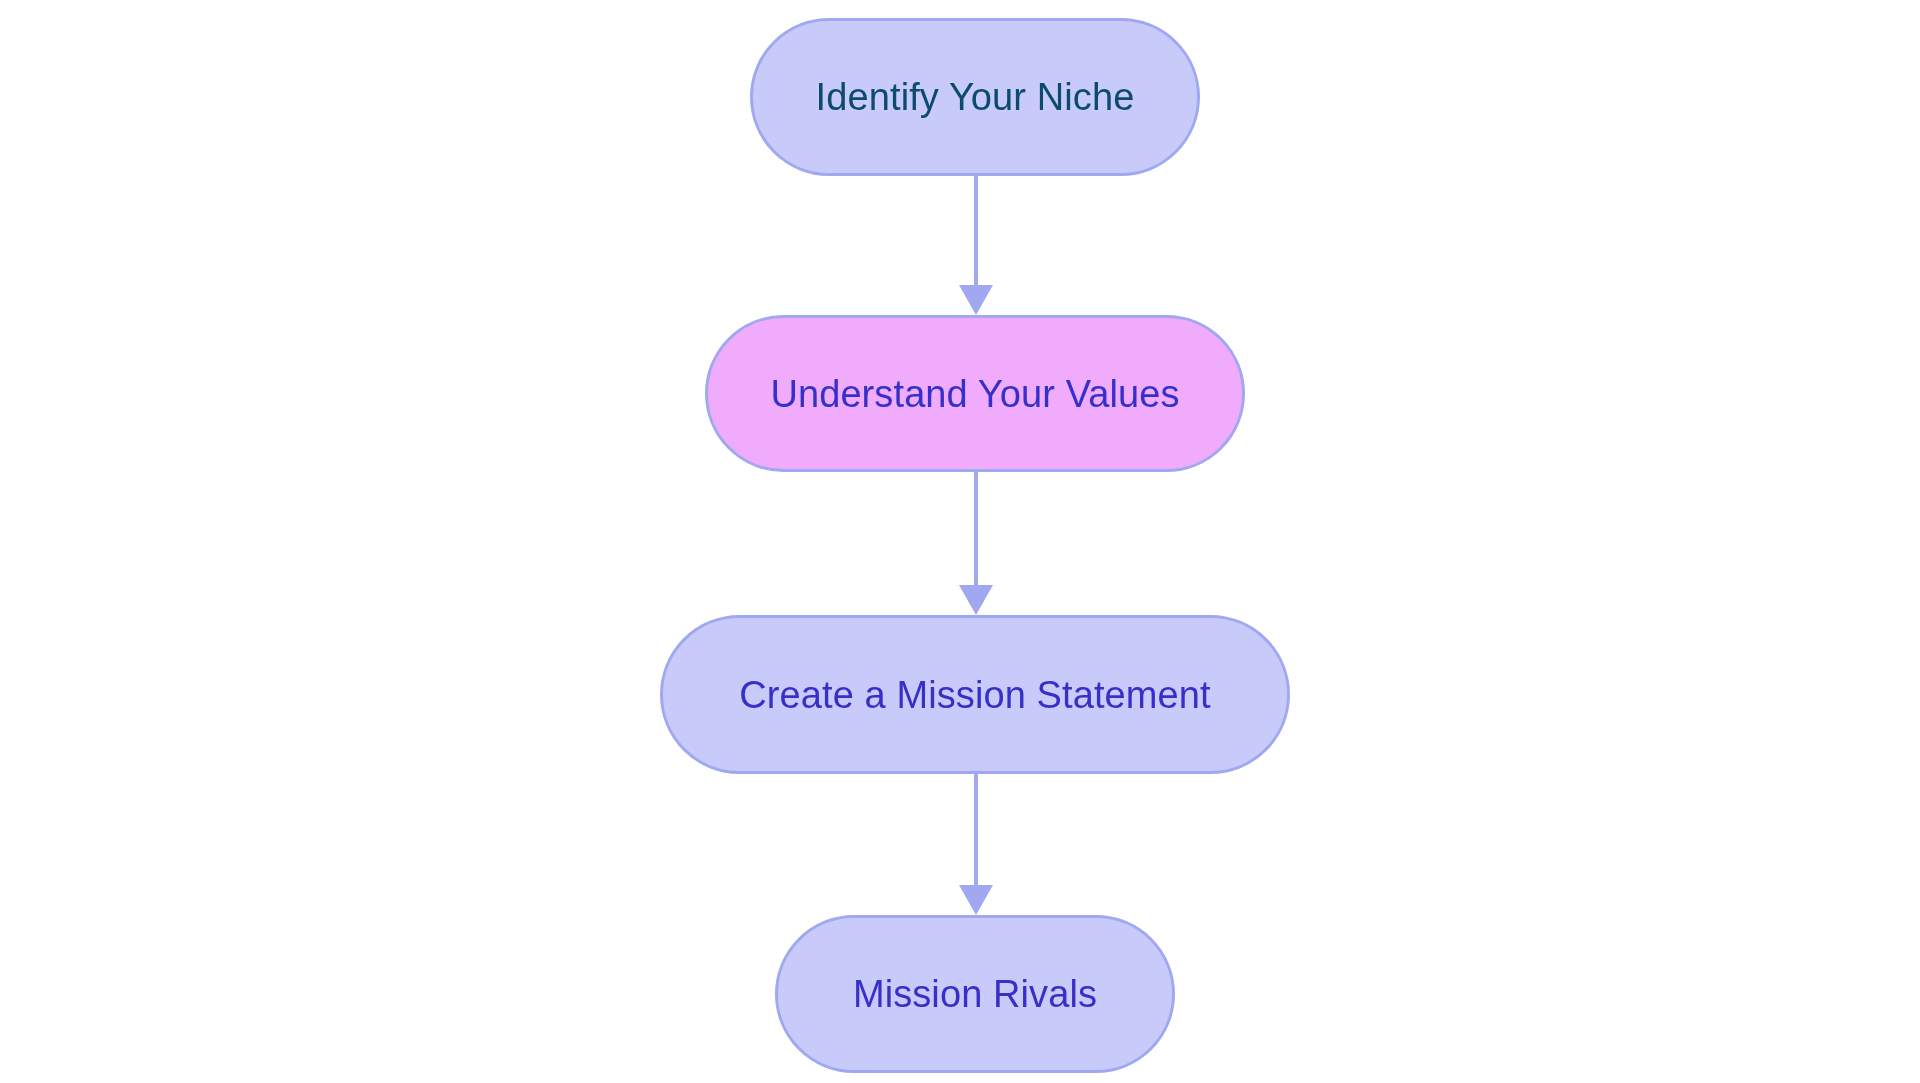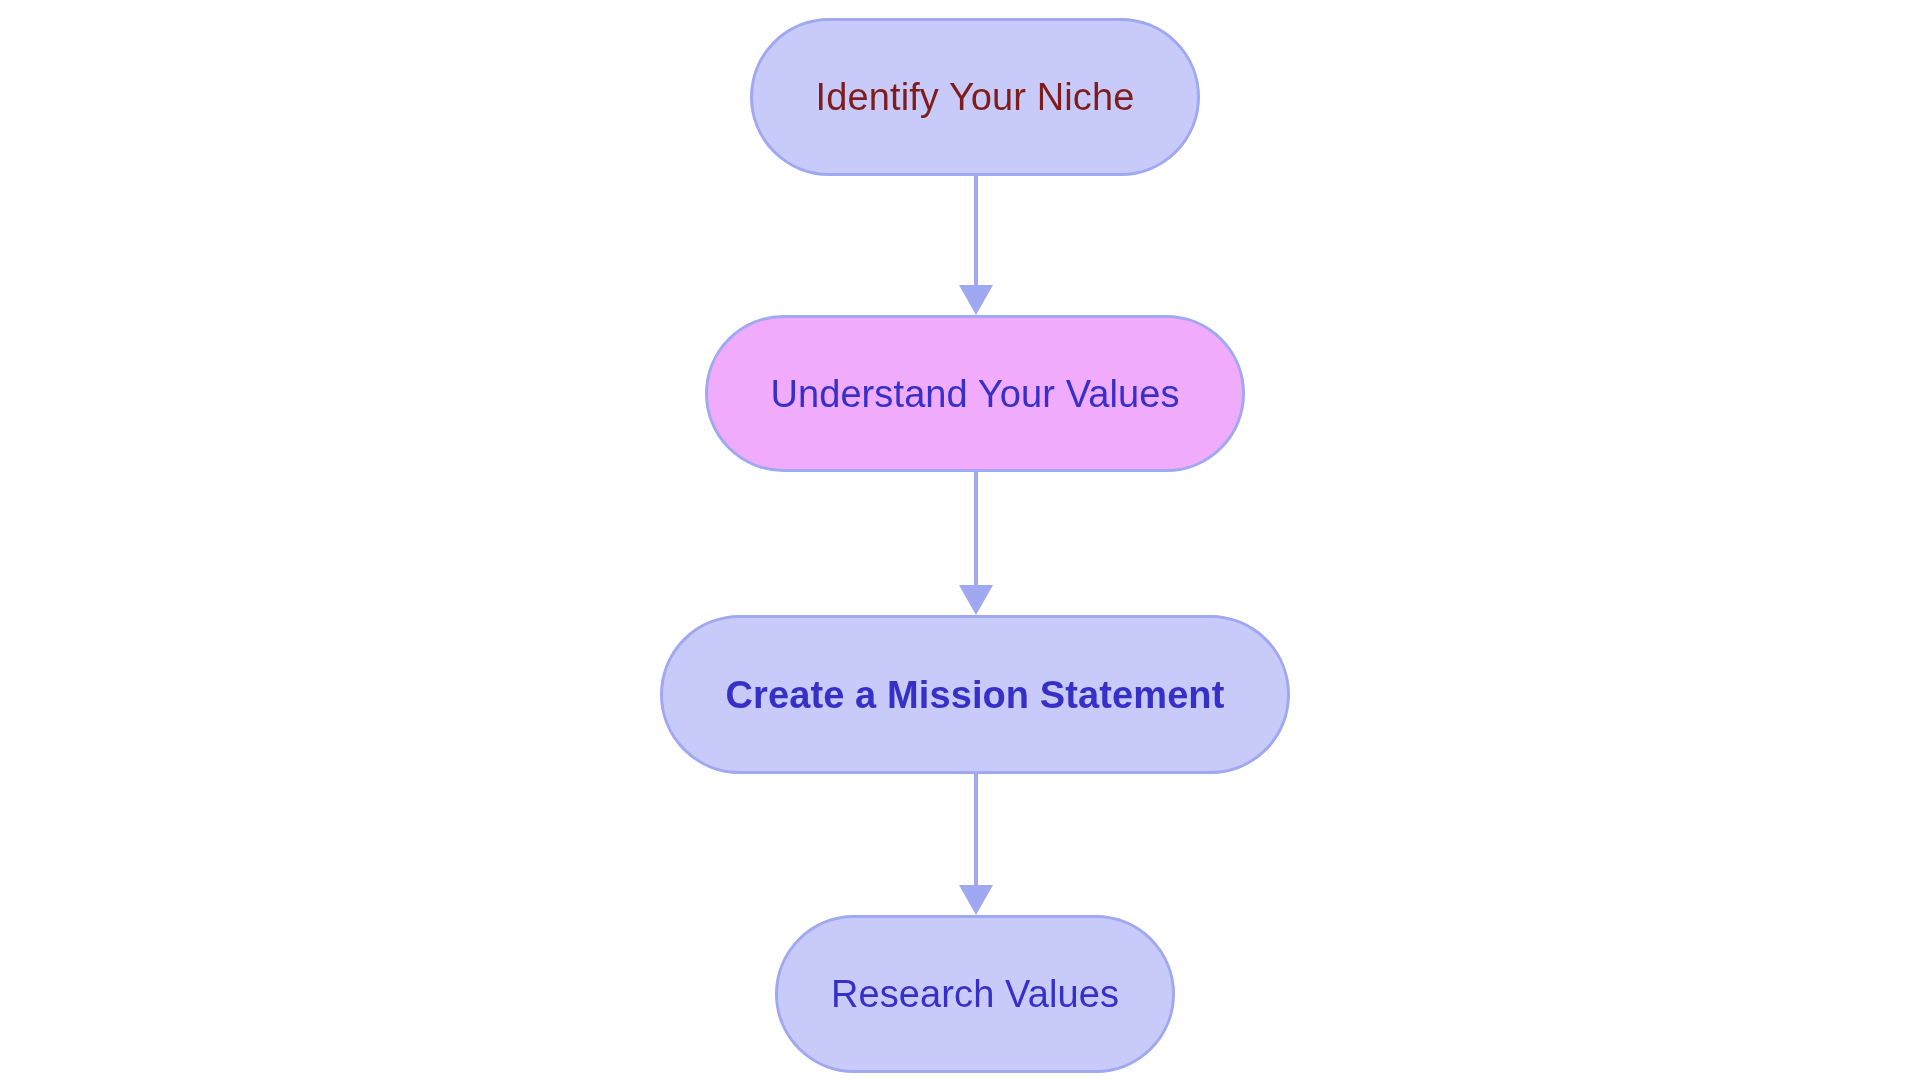--- a/index.html
+++ b/index.html
@@ -66,46 +66,46 @@
     margin-top: -1px;
   }
 </style>
 </head>
 <body>
 
 <div id="flowchart-canvas">
 
   <div class="node" style="left:750px; top:18px; width:450px; height:158px;
               background:#C8CBFA; border-color:#9FA8F0;">
-    <span class="node-label" style="color:#7f1d1d;">Identify Your Niche</span>
+    <span class="node-label" style="color:#0c4a6e;">Identify Your Niche</span>
   </div>
 
   <div class="connector" style="left:958px; top:176px; width:36px; height:139px;">
     <div class="connector-line" style="background:#9FA8F0;"></div>
     <div class="connector-arrowhead" style="border-top-color:#9FA8F0;"></div>
   </div>
 
   <div class="node" style="left:705px; top:315px; width:540px; height:157px;
               background:#f0abfc; border-color:#9FA8F0;">
     <span class="node-label" style="color:#3730C8;">Understand Your Values</span>
   </div>
 
   <div class="connector" style="left:958px; top:472px; width:36px; height:143px;">
     <div class="connector-line" style="background:#9FA8F0;"></div>
     <div class="connector-arrowhead" style="border-top-color:#9FA8F0;"></div>
   </div>
 
   <div class="node" style="left:660px; top:615px; width:630px; height:159px;
               background:#C8CBFA; border-color:#9FA8F0;">
-    <span class="node-label" style="color:#3730C8;font-weight:bold;">Create a Mission Statement</span>
+    <span class="node-label" style="color:#3730C8;">Create a Mission Statement</span>
   </div>
 
   <div class="connector" style="left:958px; top:774px; width:36px; height:141px;">
     <div class="connector-line" style="background:#9FA8F0;"></div>
     <div class="connector-arrowhead" style="border-top-color:#9FA8F0;"></div>
   </div>
 
   <div class="node" style="left:775px; top:915px; width:400px; height:158px;
               background:#C8CBFA; border-color:#9FA8F0;">
-    <span class="node-label" style="color:#3730C8;">Research Values</span>
+    <span class="node-label" style="color:#3730C8;">Mission Rivals</span>
   </div>
 
 </div>
 
 </body></html>

